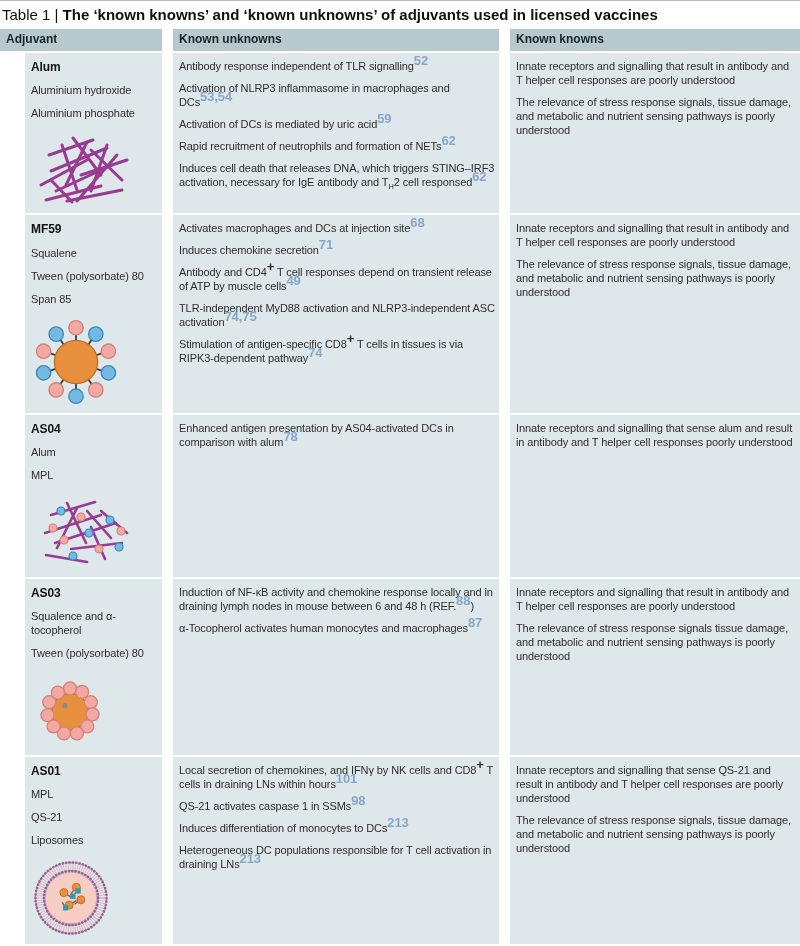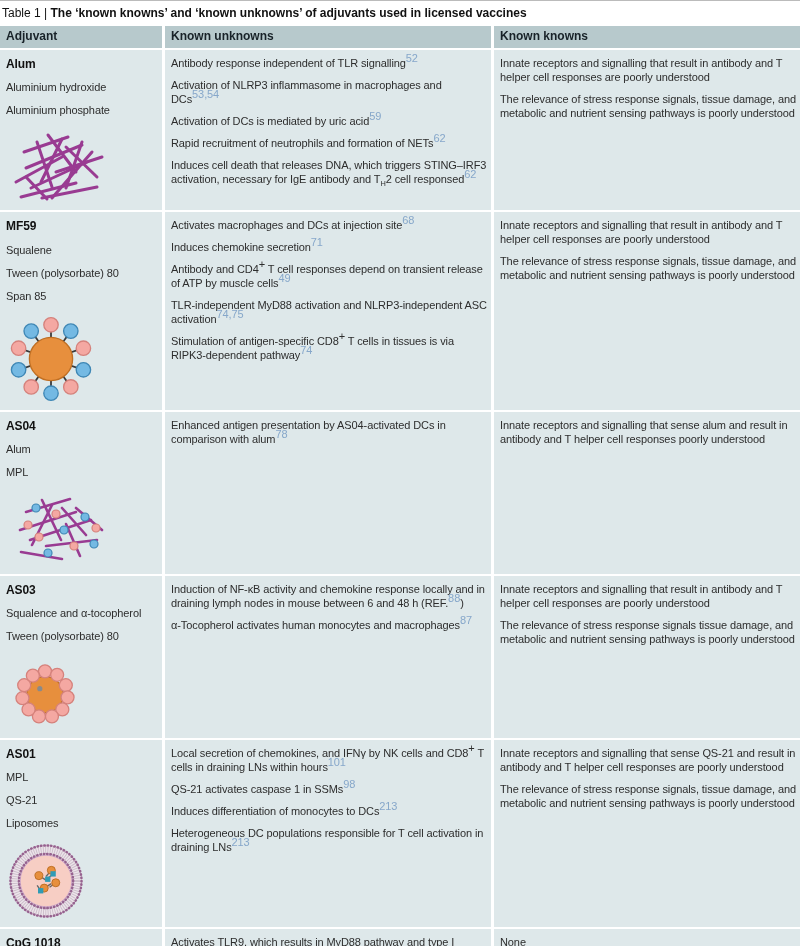--- a/index.html
+++ b/index.html
@@ -3,35 +3,35 @@
 <meta charset="utf-8">
 <style>
   html,body{margin:0;padding:0;}
   body{
     width:800px; background:#ffffff; position:relative;
     font-family:"Liberation Sans", sans-serif; color:#2d2d2d;
     -webkit-font-smoothing:antialiased;
   }
   .page{width:800px; border-top:1px solid #bbbbbb;}
   
-  .tbl-title{padding:5px 2px 6px 2px; font-size:12px; color:#111;}
+  .tbl-title{padding:5px 2px 6px 2px; font-size:15px; color:#111;}
   .tbl-title .prefix{font-weight:normal;}
   .tbl-title .main{font-weight:bold;}
   
-  .grid-row{display:grid; grid-template-columns:162px 326px 1fr; column-gap:3px; margin-bottom:2px;}
+  .grid-row{display:grid; grid-template-columns:162px 326px 1fr; column-gap:11px; margin-bottom:2px;}
   .cell{background:#dee8ea; font-size:11px; line-height:1.27; letter-spacing:-0.1px;}
   .header-row .cell{background:#b7c9cc; font-weight:bold; font-size:12px; color:#182228; padding:3px 2px 4px 6px; letter-spacing:0;}
-  .cell.adj{padding:7px 6px 6px 6px;}
+  .cell.adj{padding:7px 6px 6px 6px;margin-left:25px;}
   .cell.knowns{padding:7px 2px 6px 6px;}
   .cell.unknowns{padding:7px 2px 6px 6px;}
   .adj-name{font-weight:bold; font-size:12px; color:#111;}
   .adj-comp{margin-top:9px;}
   .cell p{margin:0 0 8px 0;}
   .cell p:last-child{margin-bottom:0;}
-  sup{font-size:11px; line-height:0;}
+  sup{font-size:13px; line-height:0;font-weight:bold;}
   sup.ref{color:#86a7ca;}
   sup.pl{color:#2d2d2d;}
   sub{font-size:7.4px; line-height:0;}
   .adj-icon{display:block; margin-top:10px;}
   
   .r0{min-height:152px}.r1{min-height:160px}.r2{min-height:149px}
   .r3{min-height:138px}.r4{min-height:165px}.r5{min-height:81px}
 </style>
 </head>
 <body>

